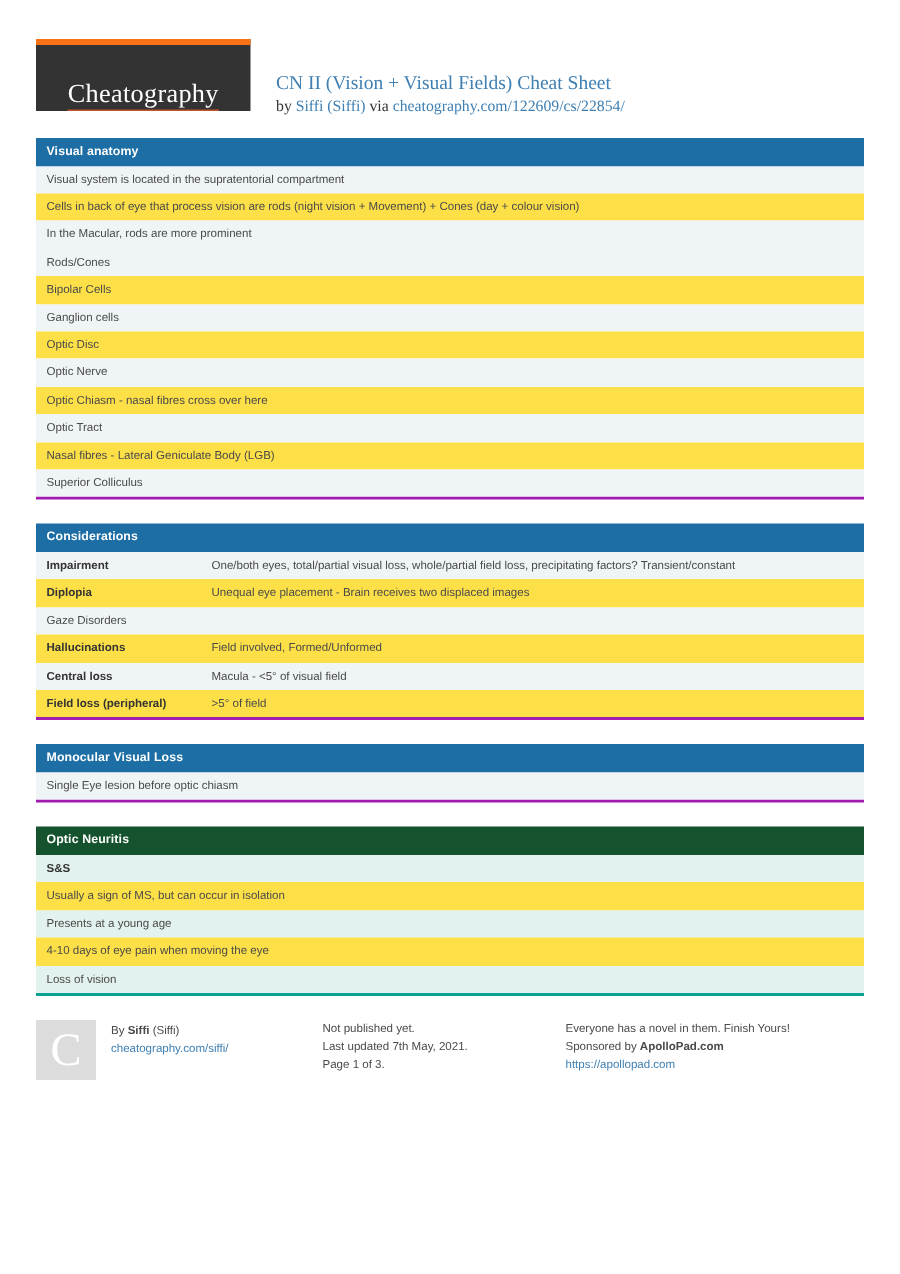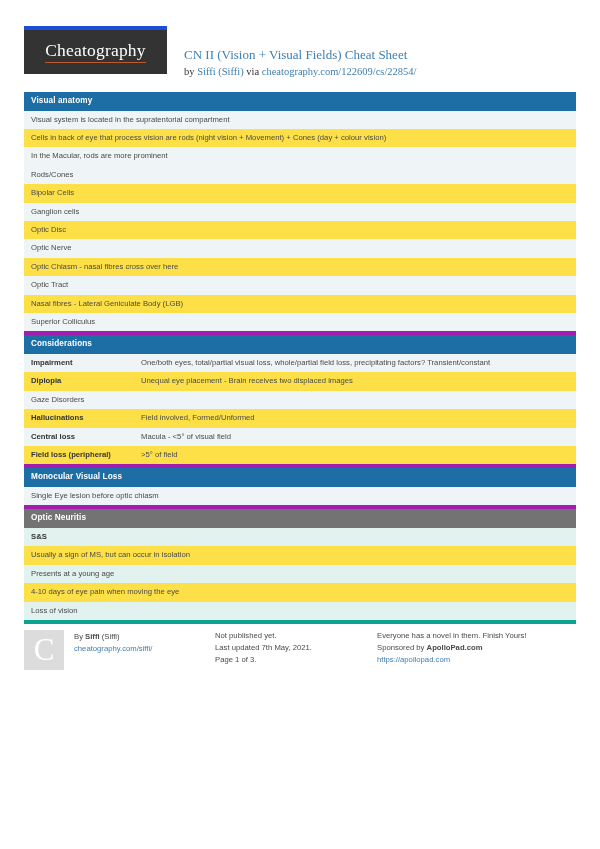--- a/index.html
+++ b/index.html
@@ -29,23 +29,23 @@
   .header {
     display: flex;
     align-items: flex-start;
     height: 48px;
     margin-bottom: 18px;
   }
   .logo-box {
     width: 143px;
     height: 48px;
     background: #333333;
-    border-top: 4px solid #1d4ed8;
-    display: flex;
-    align-items: center;
+    border-top: 4px solid #f97316;
+    display: flex;
+    align-items: flex-end;
     justify-content: center;
     flex: 0 0 143px;
   }
   .logo-text {
     color: #ffffff;
     font-family: "Liberation Serif", serif;
     font-size: 17.5px;
     letter-spacing: .2px;
     border-bottom: 1.5px solid #c0562a;
     padding-bottom: 1px;
@@ -70,33 +70,34 @@
     line-height: 1.3;
   }
   .sheet-byline a, .link {
     color: #3f7fb2;
     text-decoration: none;
   }
   .sheet-byline .author { color: #3f7fb2; }
 
   
   .section {
-    border-bottom: 4px solid #a21caf;
+    margin-bottom: 16px;
+    border-bottom: 2px solid #a21caf;
   }
   .section.teal { border-bottom-color: #0ba292; }
   .section-header {
     background: #1c6ea4;
     color: #ffffff;
     font-size: 8.2px;
     font-weight: bold;
     padding: 4px 6px 4px 7px;
     line-height: 1.3;
     letter-spacing: .1px;
   }
-  .section.teal .section-header { background: #737373; }
+  .section.teal .section-header { background: #14532d; }
 
   .row {
     display: flex;
     font-size: 7.7px;
     color: #4a4a4a;
     line-height: 1.35;
     padding: 4px 6px 4px 7px;
     background: #fde047;
     min-height: 16.6px;
     align-items: flex-start;

